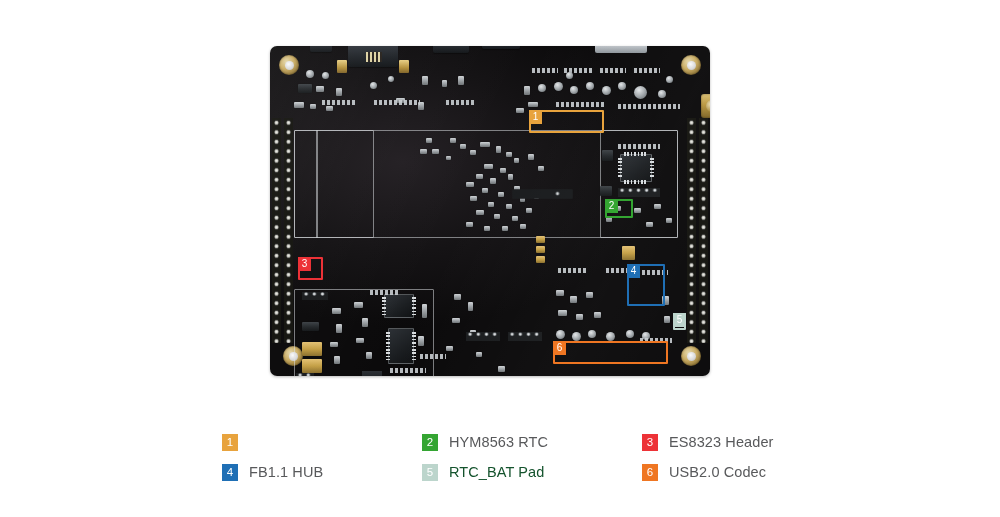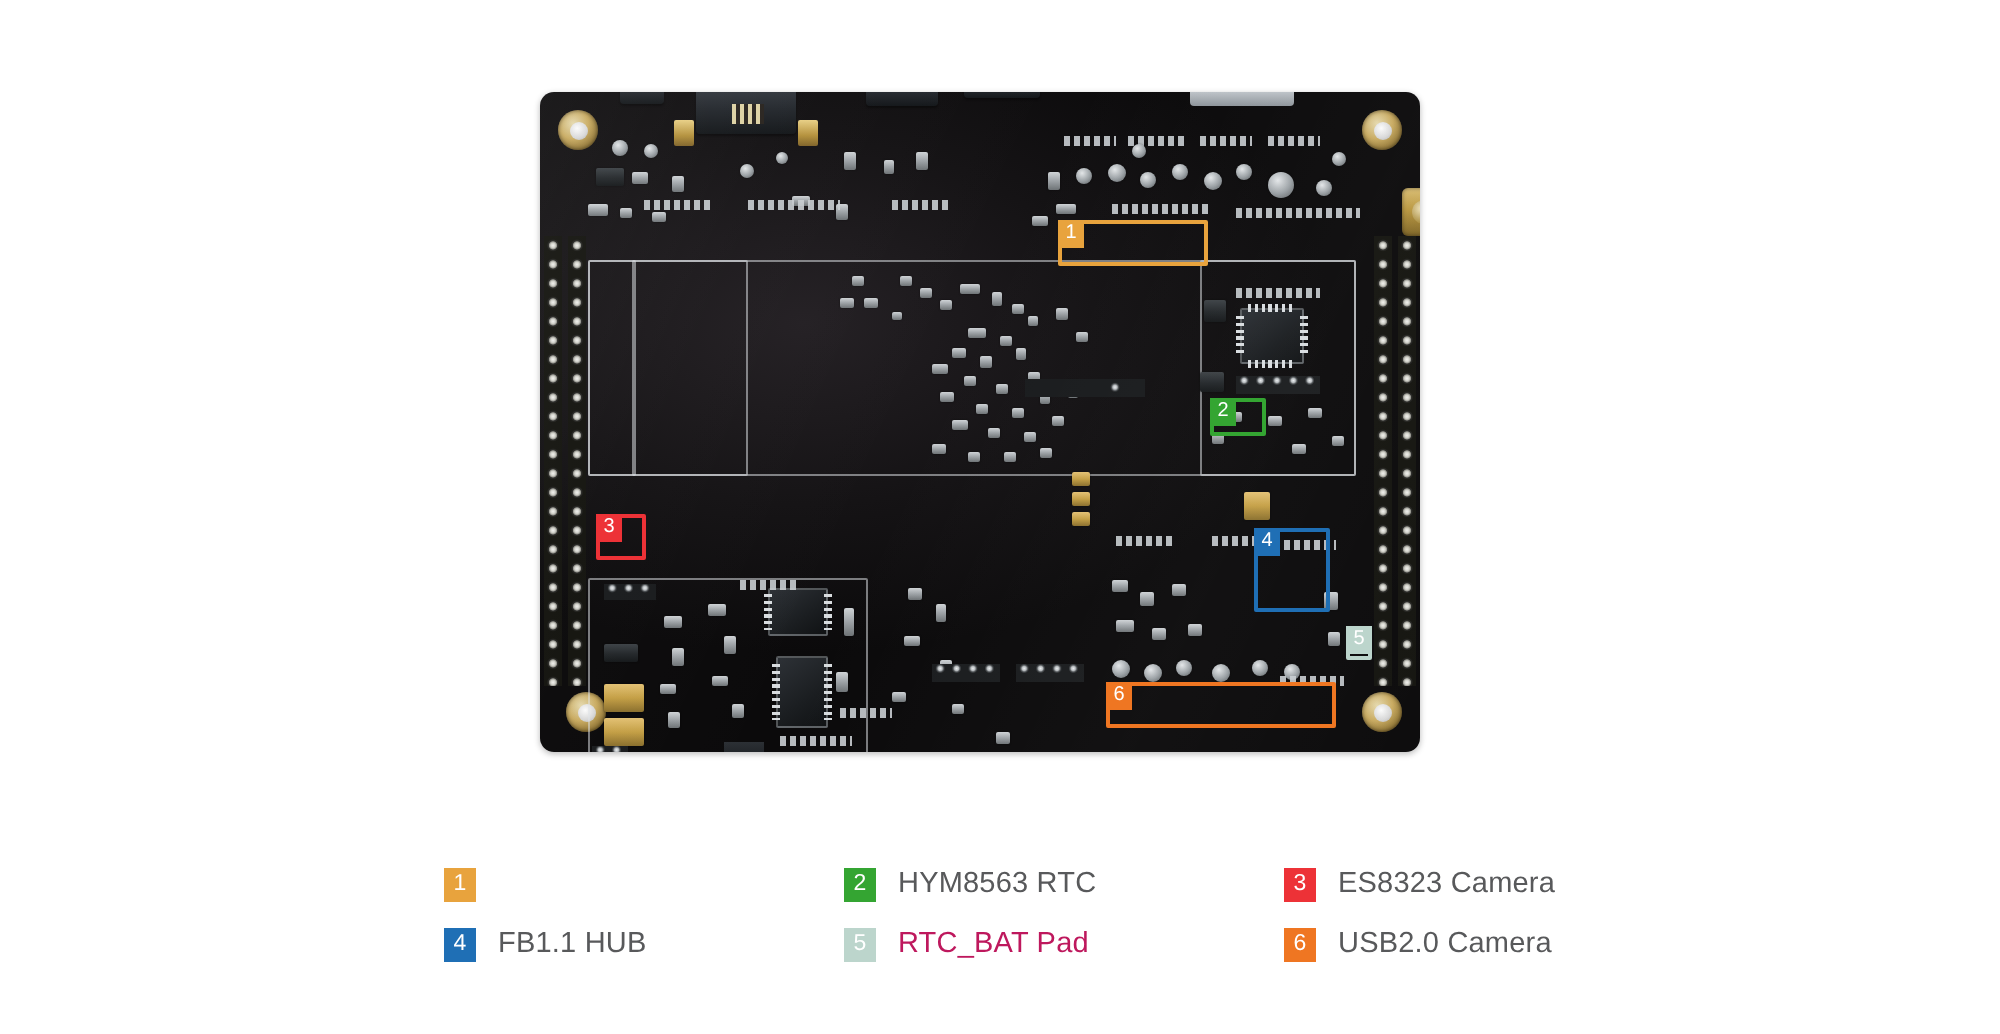--- a/index.html
+++ b/index.html
@@ -469,30 +469,30 @@
     <div class="legend-row">
       <div class="legend-item col1">
         <span class="legend-badge" style="background: rgb(232, 163, 61);">1</span>
       </div>
       <div class="legend-item col2">
         <span class="legend-badge" style="background: rgb(52, 165, 50);">2</span>
         <span class="legend-label" style="color: rgb(88, 89, 91);">HYM8563 RTC</span>
       </div>
       <div class="legend-item col3">
         <span class="legend-badge" style="background: rgb(237, 50, 55);">3</span>
-        <span class="legend-label" style="color: rgb(88, 89, 91);">ES8323 Camera</span>
+        <span class="legend-label" style="color: rgb(88, 89, 91);">ES8323 Header</span>
       </div>
     </div>
     <div class="legend-row">
       <div class="legend-item col1">
         <span class="legend-badge" style="background: rgb(31, 111, 181);">4</span>
         <span class="legend-label" style="color: rgb(88, 89, 91);">FB1.1 HUB</span>
       </div>
       <div class="legend-item col2">
         <span class="legend-badge" style="background: rgb(188, 213, 204);">5</span>
-        <span class="legend-label" style="color: #be185d;">RTC_BAT Pad</span>
+        <span class="legend-label" style="color: #14532d;">RTC_BAT Pad</span>
       </div>
       <div class="legend-item col3">
         <span class="legend-badge" style="background: rgb(239, 118, 34);">6</span>
-        <span class="legend-label" style="color: rgb(88, 89, 91);">USB2.0 Camera</span>
+        <span class="legend-label" style="color: rgb(88, 89, 91);">USB2.0 Codec</span>
       </div>
     </div>
   </div>
 
 </body></html>

